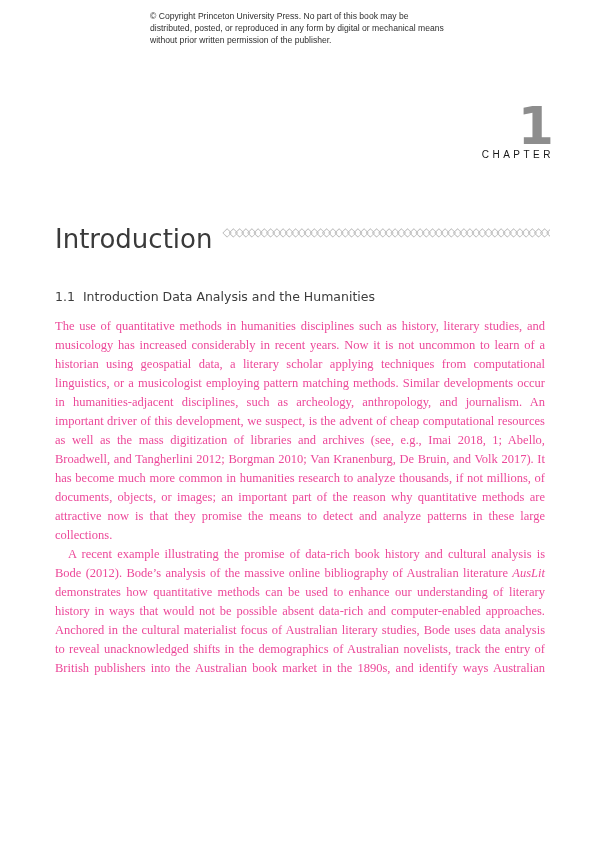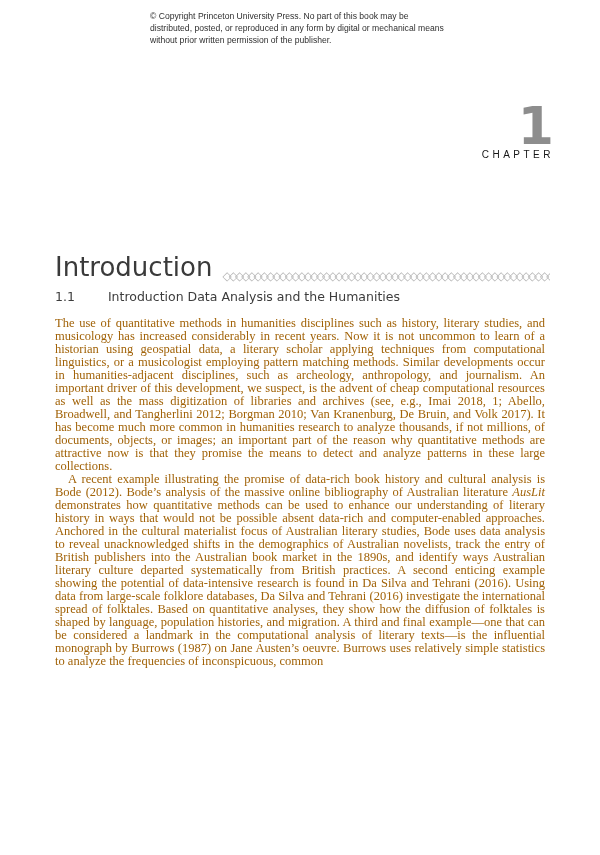--- a/index.html
+++ b/index.html
@@ -52,22 +52,21 @@
     color: #161616;
   }
 
   
   .title-row {
     position: absolute;
     top: 224px;
     left: 55px;
     right: 50px;
     display: flex;
-    align-items: flex-end;
-    margin-top: 28px;
+    align-items: flex-start;
   }
   .page-title {
     margin: 0;
     font-family: "DejaVu Sans", sans-serif;
     font-size: 26px;
     font-weight: 400;
     color: #3a3a3a;
     white-space: nowrap;
   }
   .ornament {
@@ -86,32 +85,32 @@
   .section-heading {
     position: absolute;
     top: 289px;
     left: 55px;
     right: 50px;
     font-family: "DejaVu Sans", sans-serif;
     font-size: 12.5px;
     font-weight: 400;
     color: #3c3c3c;
   }
-  .section-number { margin-right: 33px; }
+  .section-number { margin-right: 8px; }
 
   
   .body-text {
     position: absolute;
     top: 317px;
     left: 55px;
     width: 490px;
     font-family: "Liberation Serif", serif;
     font-size: 12.5px;
-    line-height: 13px;
-    color: #a16207;
+    line-height: 19px;
+    color: #ec4899;
     text-align: justify;
   }
   .body-text p { margin: 0; }
   .body-text p.indent { text-indent: 13px; }
   .body-text em { }
 
   
   .footer-text {
     position: absolute;
     top: 811px;

